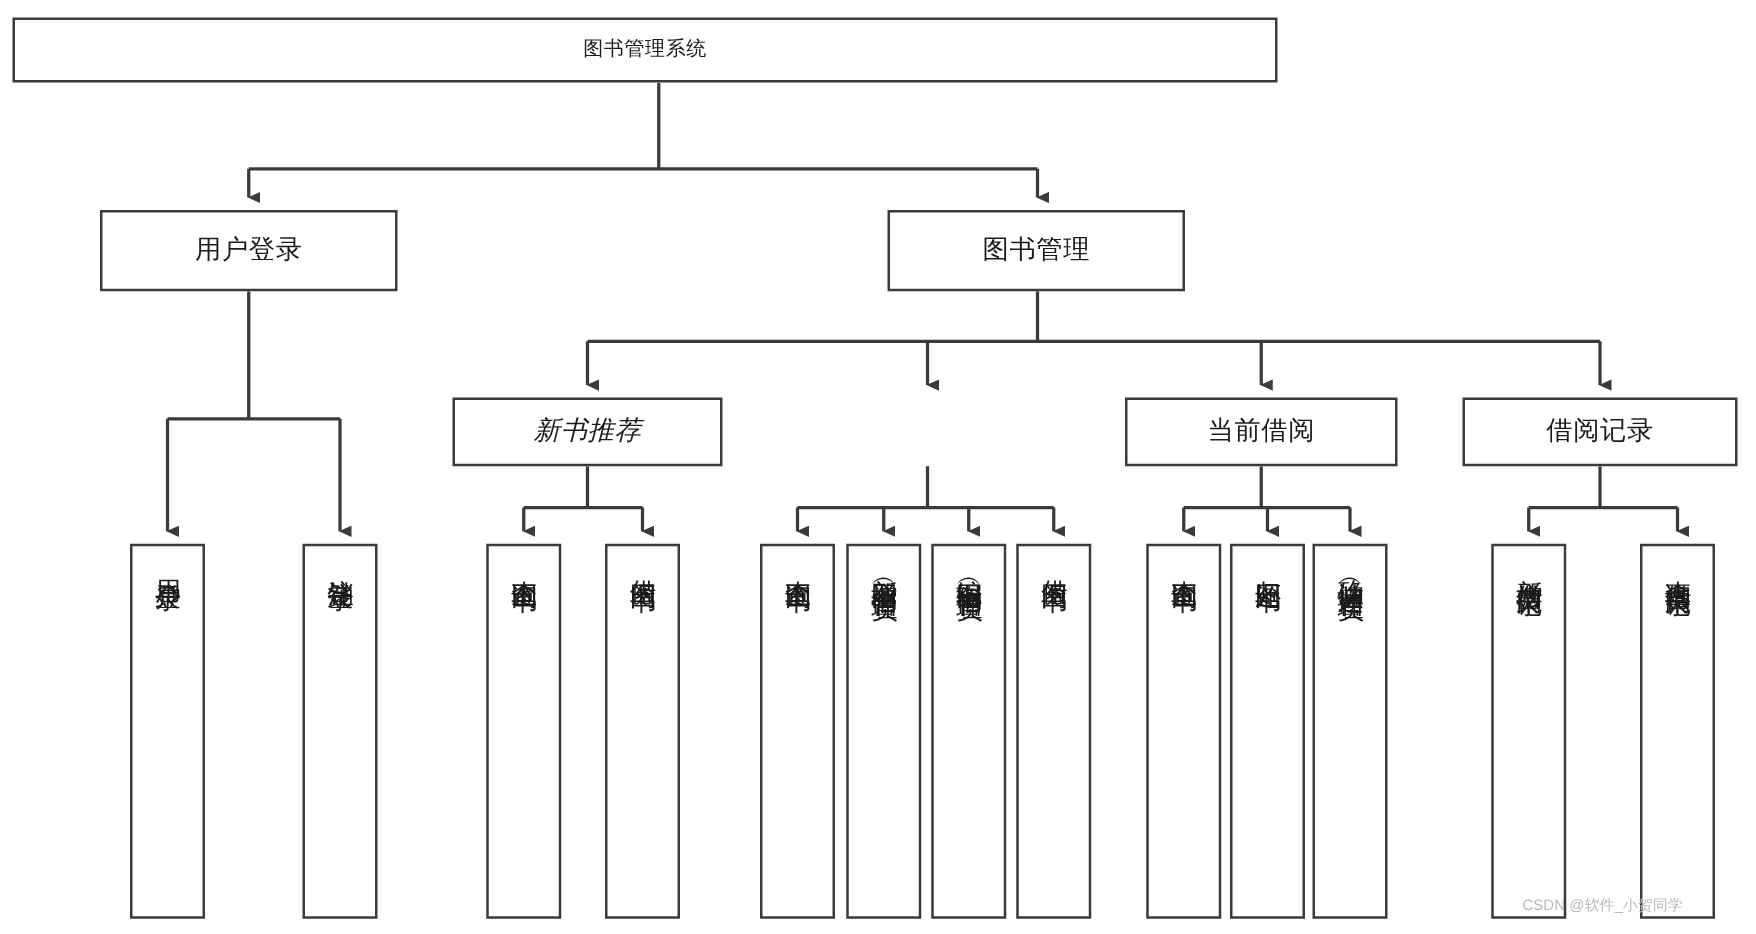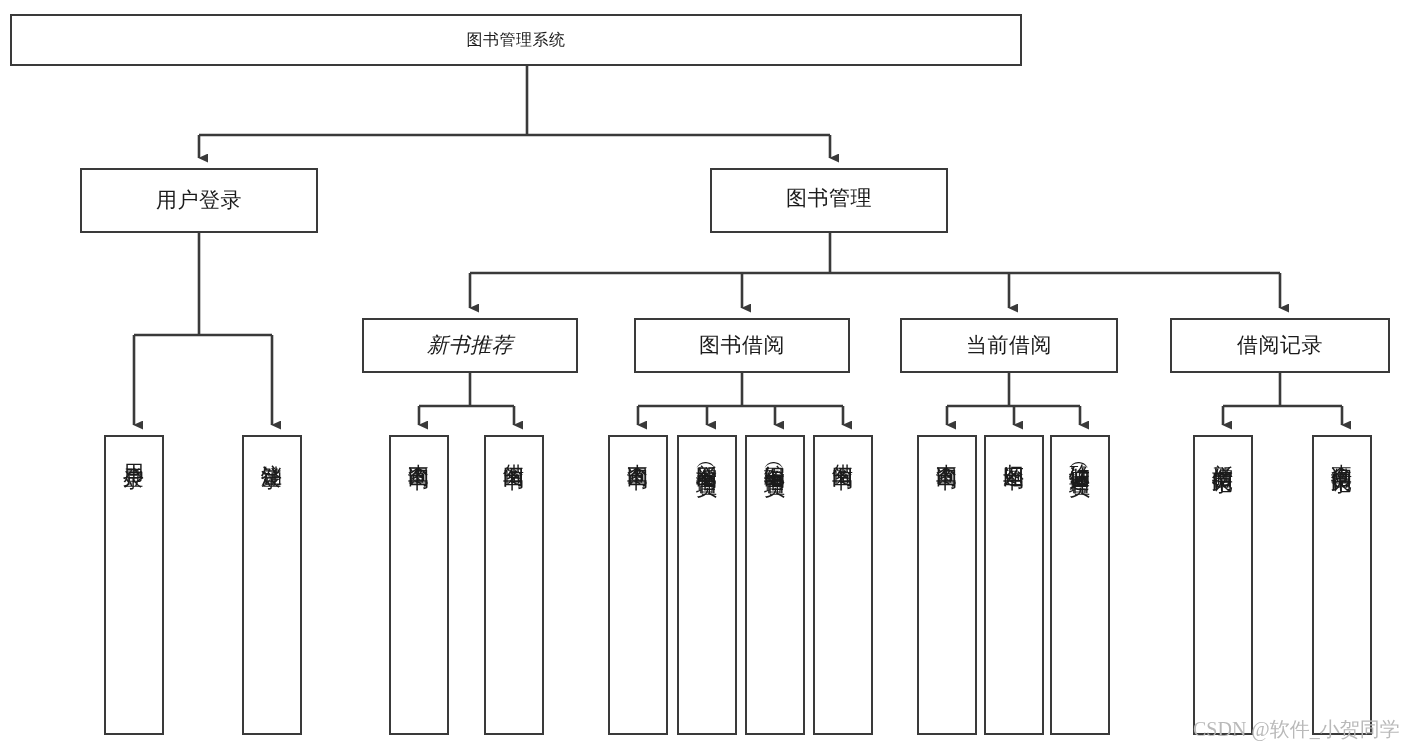--- a/index.html
+++ b/index.html
@@ -56,24 +56,25 @@
     text-orientation: upright;
     font-size: 21px;
     letter-spacing: 2px;
     line-height: 1;
   }
   .node.title .label { font-size: 16px; }
   .watermark {
     position: absolute;
     left: 1193px;
     top: 716px;
-    font-size: 20px;
+    font-size: 12px;
     color: #b9b9b9;
     white-space: nowrap;
-    font-family: Liberation Serif, serif;
+    font-family: Liberation Sans, sans-serif;
+    padding-left: 25px;
   }
 </style>
 </head>
 <body>
 
 <div id="diagram-root">
 
   <svg class="wires" viewBox="0 0 1405 747" xmlns="http://www.w3.org/2000/svg">
     <defs>
       <marker id="arrowhead" markerWidth="9" markerHeight="10" refX="4.5" refY="9.2" orient="auto" markerUnits="userSpaceOnUse">
@@ -136,30 +137,27 @@
     </g>
   </svg>
 
   <div class="node horiz title" style="left:10px; top:14px; width:1012px; height:52px;">
     <span class="label">图书管理系统</span>
   </div>
 
   <div class="node horiz" style="left:80px; top:168px; width:238px; height:65px;">
     <span class="label">用户登录</span>
   </div>
-  <div class="node horiz" style="left:710px; top:168px; width:238px; height:65px;font-family:Liberation Mono, monospace;">
+  <div class="node horiz" style="left:710px; top:168px; width:238px; height:65px;">
     <span class="label">图书管理</span>
   </div>
 
   <div class="node horiz" style="left:362px; top:318px; width:216px; height:55px;font-style:italic;">
     <span class="label">新书推荐</span>
   </div>
-  <div class="node horiz" style="left:634px; top:318px; width:216px; height:55px;">
-    <span class="label">图书借阅</span>
-  </div>
   <div class="node horiz" style="left:900px; top:318px; width:218px; height:55px;">
     <span class="label">当前借阅</span>
   </div>
   <div class="node horiz" style="left:1170px; top:318px; width:220px; height:55px;">
     <span class="label">借阅记录</span>
   </div>
 
   <div class="node vert" style="left:104px; top:435px; width:60px; height:300px;">
     <span class="label">用户登录</span>
   </div>

